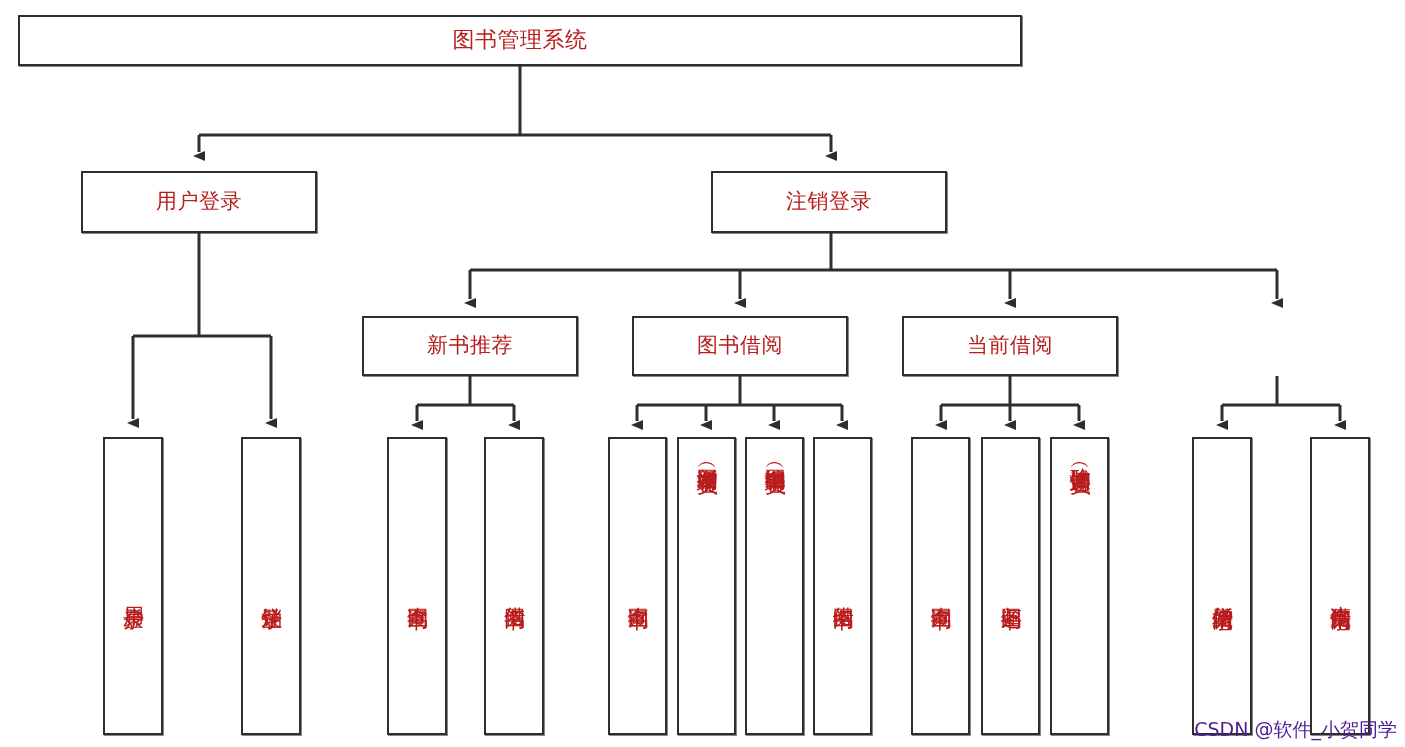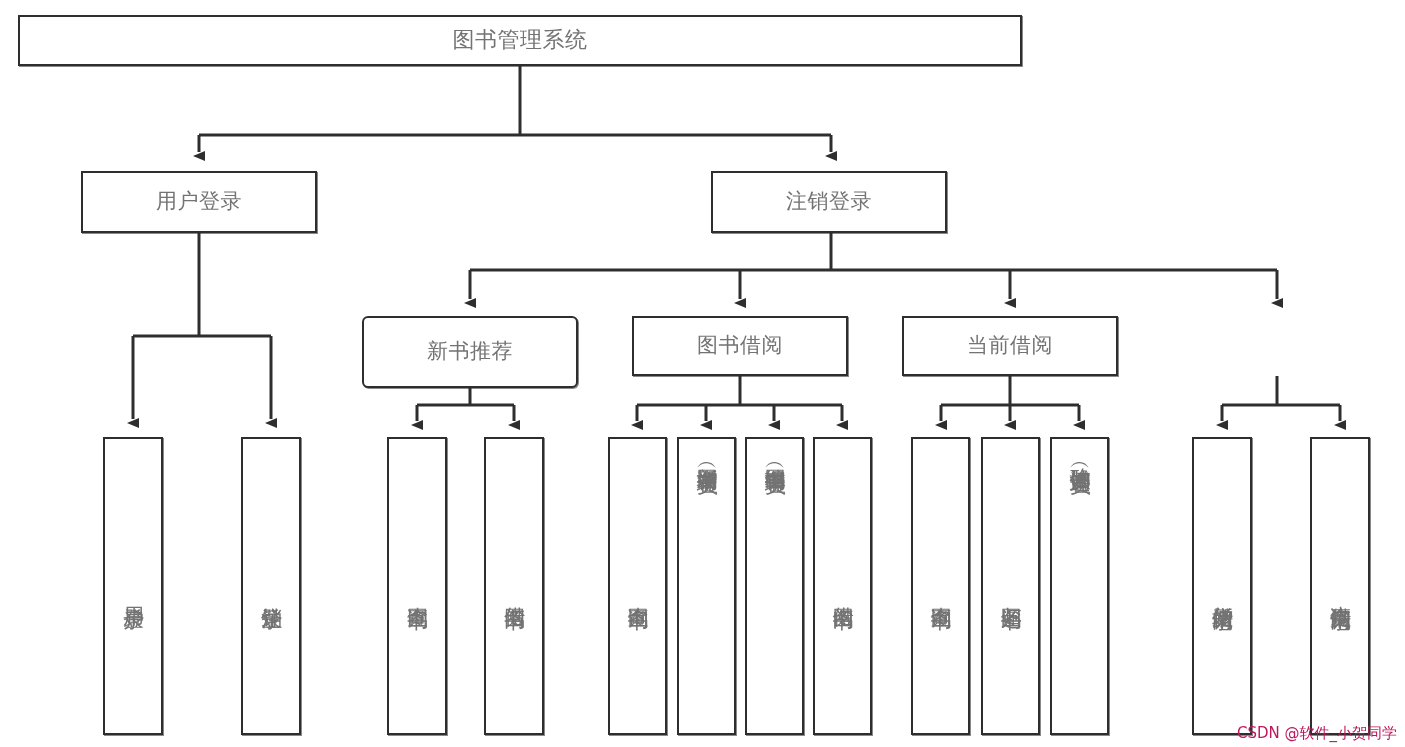--- a/index.html
+++ b/index.html
@@ -33,21 +33,21 @@
     border: 2px solid #2e2e2e;
     background: #ffffff;
     display: flex;
     align-items: center;
     justify-content: center;
     box-shadow: 1px 1px 0 0 rgba(40,40,40,0.55);
   }
   .node .label {
     font-size: 21px;
     line-height: 1.12;
-    color: #737373;
+    color: #b91c1c;
     letter-spacing: 0.5px;
     text-align: center;
     white-space: nowrap;
   }
   .node.root .label { font-size: 22px; }
   .node.vert {
     align-items: flex-start;
     padding-top: 12px;
   }
   .node.vert .label {
@@ -59,22 +59,22 @@
     letter-spacing: 1px;
     white-space: nowrap;
   }
   .node.vert.center {
     align-items: center;
   }
   #watermark {
     position: absolute;
     right: 8px;
     bottom: 4px;
-    font-size: 15px;
-    color: #be185d;
+    font-size: 19px;
+    color: #4c1d95;
     white-space: nowrap;
     font-family: "DejaVu Sans", "Liberation Sans", sans-serif;
   }
 </style>
 </head>
 <body>
 
 <div id="diagram-canvas">
 
   <svg class="connectors" viewBox="0 0 1405 747" xmlns="http://www.w3.org/2000/svg">
@@ -131,21 +131,21 @@
     <span class="label">图书管理系统</span>
   </div>
 
   <div class="node" style="left:81px; top:171px; width:236px; height:62px;">
     <span class="label">用户登录</span>
   </div>
   <div class="node" style="left:711px; top:171px; width:236px; height:62px;">
     <span class="label">注销登录</span>
   </div>
 
-  <div class="node" style="left:362px; top:316px; width:216px; height:72px;border-radius:6px;">
+  <div class="node" style="left:362px; top:316px; width:216px; height:60px;">
     <span class="label">新书推荐</span>
   </div>
   <div class="node" style="left:902px; top:316px; width:216px; height:60px;">
     <span class="label">当前借阅</span>
   </div>
   <div class="node" style="left:632px; top:316px; width:216px; height:60px;">
     <span class="label">图书借阅</span>
   </div>
 
   <div class="node vert center" style="left:103px; top:437px; width:60px; height:298px;">

